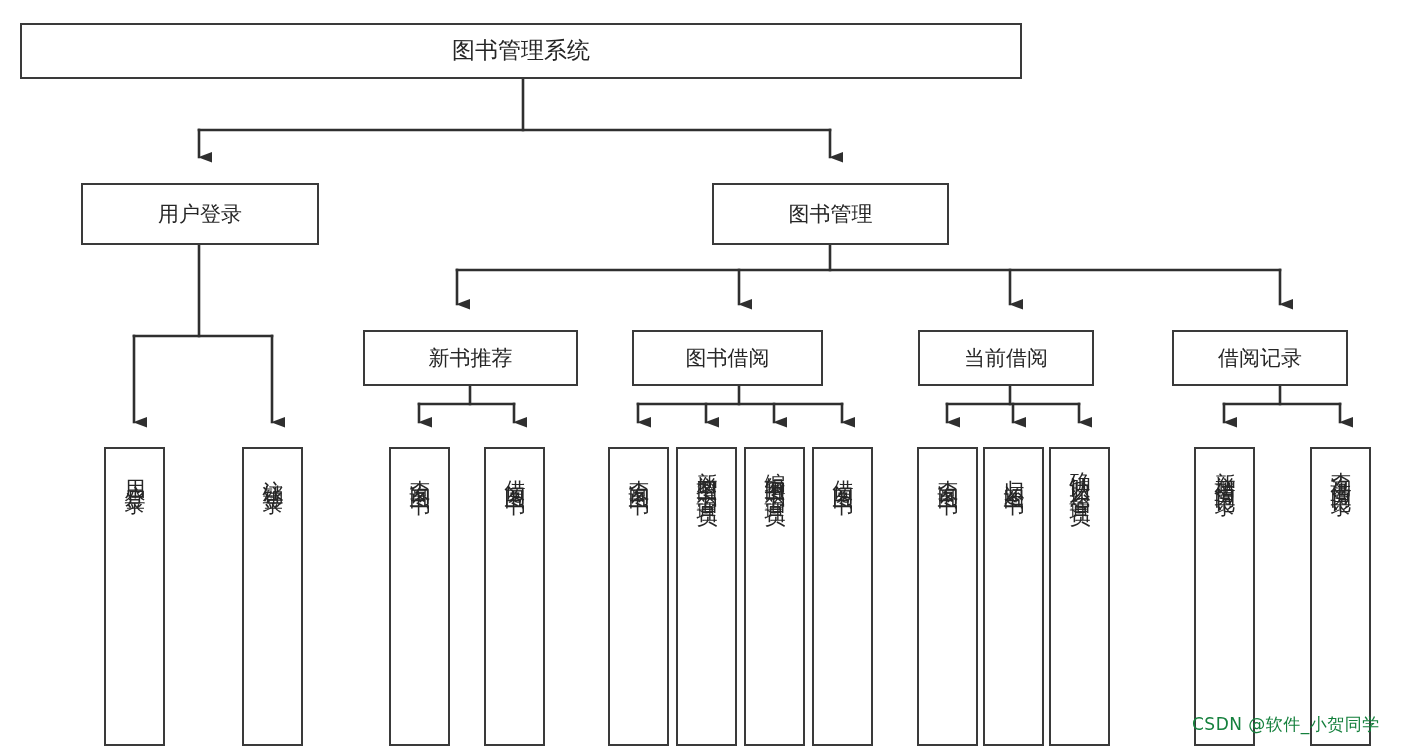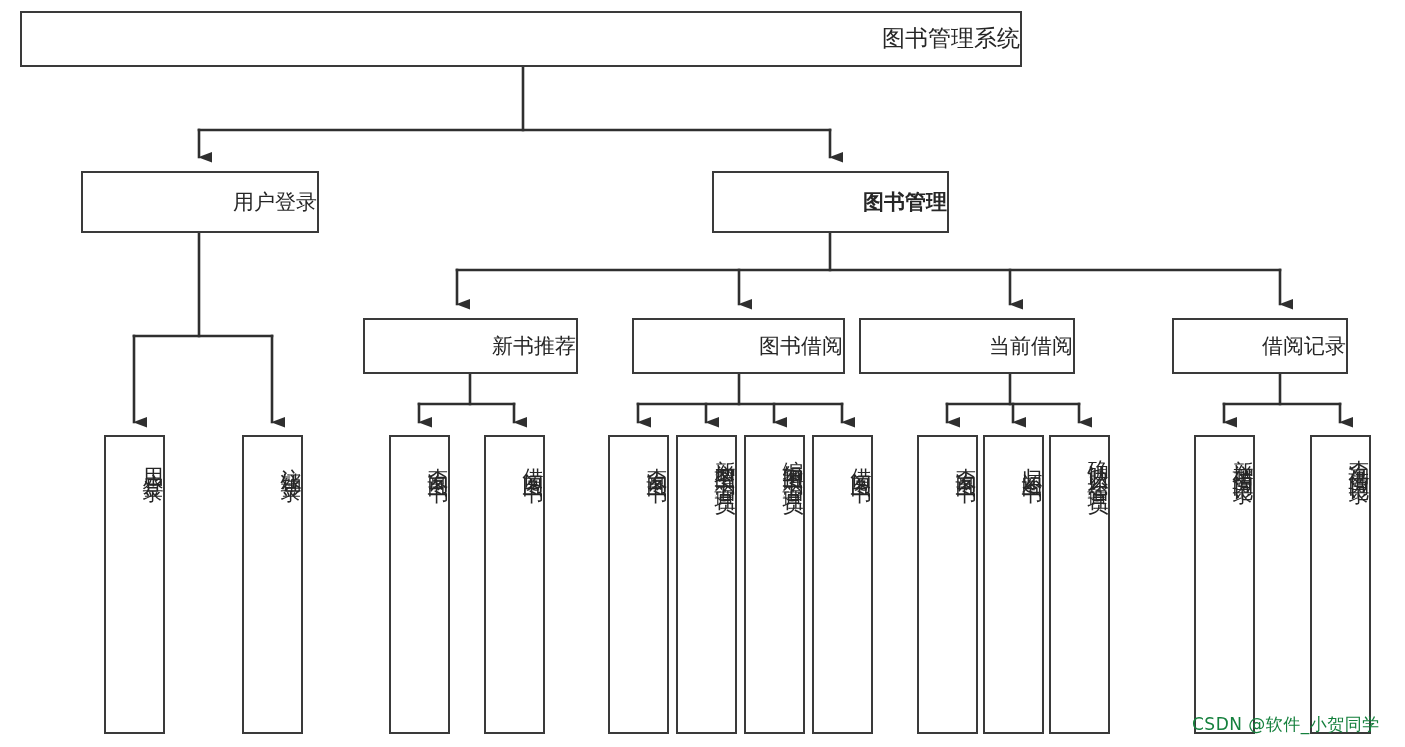--- a/index.html
+++ b/index.html
@@ -26,22 +26,23 @@
     height: 747px;
     pointer-events: none;
   }
   .node {
     position: absolute;
     box-sizing: border-box;
     border: 2.5px solid #3a3a3a;
     background: #ffffff;
     display: flex;
     align-items: center;
-    justify-content: flex-end;
+    justify-content: center;
     color: #262626;
+    margin-top: 12px;
   }
   .node .label {
     display: block;
     text-align: center;
     line-height: 1.18;
     white-space: nowrap;
   }
   
   .node.root {
     left: 20px;
@@ -49,30 +50,30 @@
     width: 1002px;
     height: 56px;
     font-size: 23px;
   }
   
   .node.t1 {
     height: 62px;
     font-size: 21px;
   }
   #node-user-login  { left: 81px;  top: 171px; width: 238px; }
-  #node-book-manage { left: 712px; top: 171px; width: 237px; font-weight: bold; }
+  #node-book-manage { left: 712px; top: 171px; width: 237px; }
   
   .node.t2 {
     top: 318px;
     height: 56px;
     font-size: 21px;
   }
   #node-new-book-rec { left: 363px;  width: 215px; }
-  #node-book-borrow  { left: 632px;  width: 213px; }
-  #node-current-borrow { left: 859px; width: 216px; }
+  #node-book-borrow  { left: 632px;  width: 191px; }
+  #node-current-borrow { left: 918px; width: 176px; }
   #node-borrow-record  { left: 1172px; width: 176px; }
   
   .node.leaf {
     top: 435px;
     width: 61px;
     height: 299px;
     font-size: 21px;
     align-items: flex-start;
     padding-top: 14px;
   }

